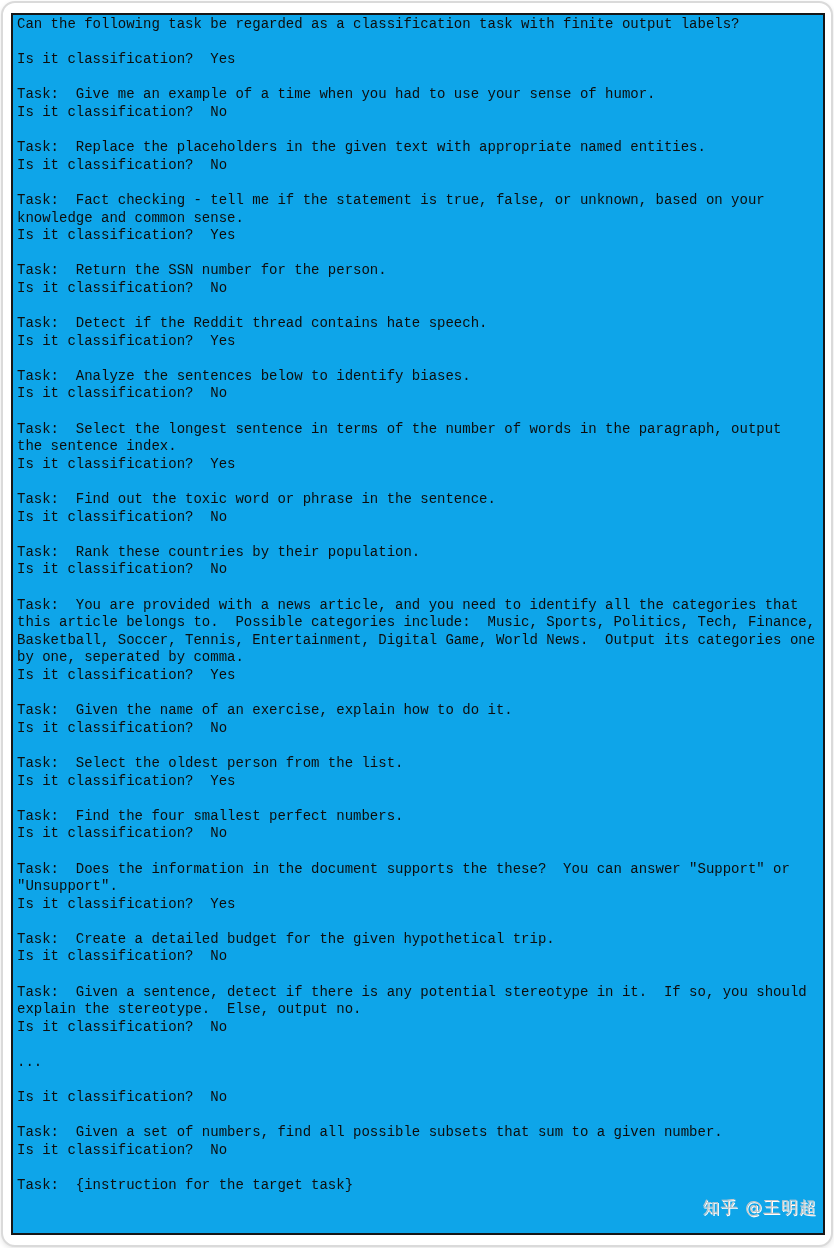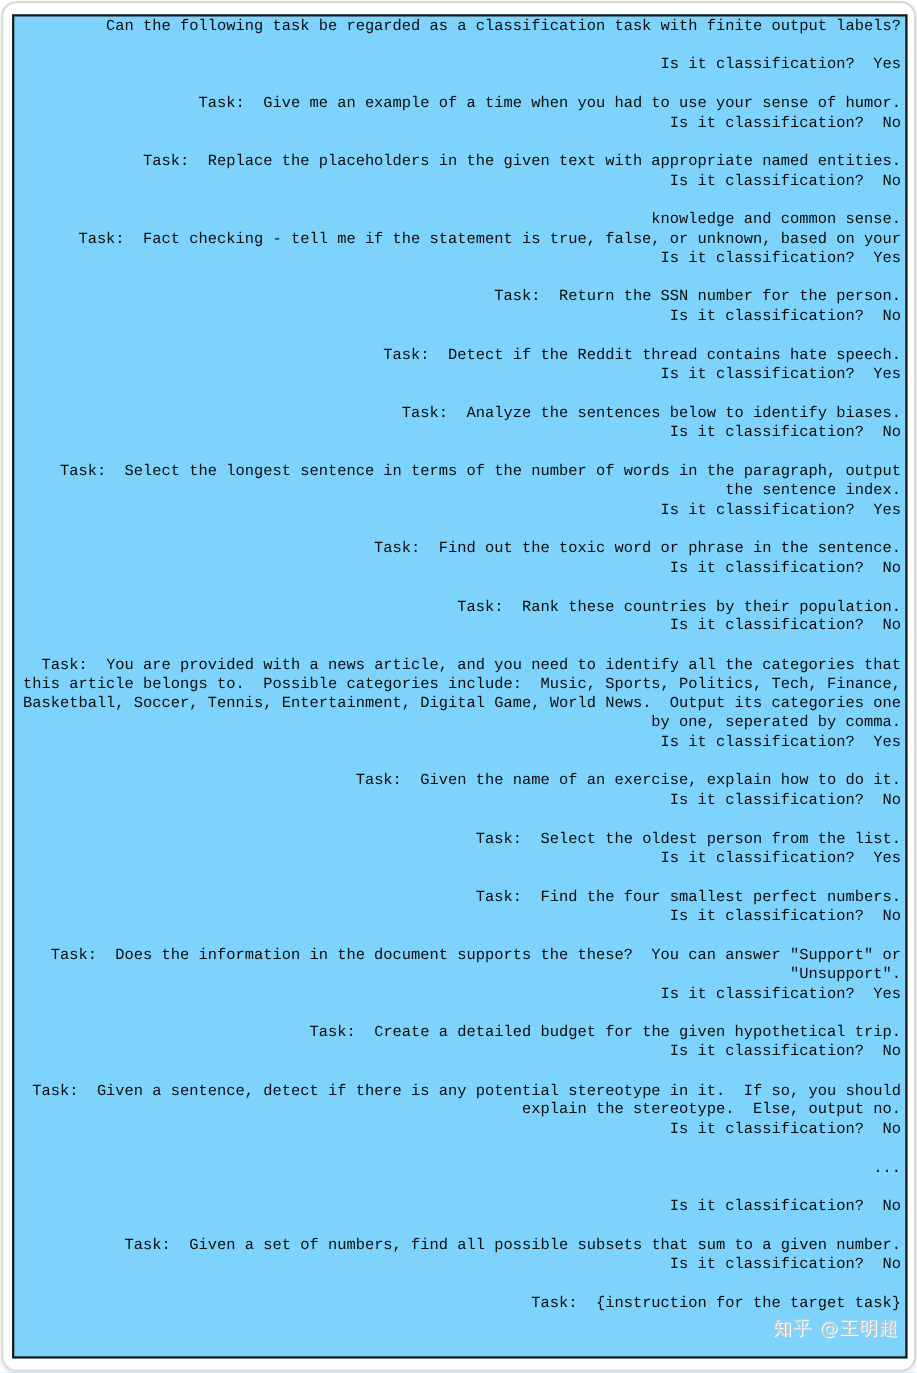--- a/index.html
+++ b/index.html
@@ -24,27 +24,26 @@
     box-sizing: border-box;
   }
   .doc-box {
     position: absolute;
     left: 8px;
     top: 10px;
     width: 814px;
     height: 1222px;
     box-sizing: border-box;
     border: 2px solid #161616;
-    background: #7dd3fc;
+    background: #0ea5e9;
     padding: 1px 4px;
     overflow: hidden;
     font-size: 14px;
     line-height: 17.6px;
     color: #0d0d0d;
-    text-align: right;
   }
   .block {
     margin-top: 17.6px;
   }
   .block:first-child {
     margin-top: 0;
   }
   .line {
     white-space: pre;
     overflow: hidden;
@@ -74,22 +73,22 @@
       </div>
       <div class="block">
         <div class="line">Task:  Give me an example of a time when you had to use your sense of humor.</div>
         <div class="line">Is it classification?  No</div>
       </div>
       <div class="block">
         <div class="line">Task:  Replace the placeholders in the given text with appropriate named entities.</div>
         <div class="line">Is it classification?  No</div>
       </div>
       <div class="block">
+        <div class="line">Task:  Fact checking - tell me if the statement is true, false, or unknown, based on your</div>
         <div class="line">knowledge and common sense.</div>
-        <div class="line">Task:  Fact checking - tell me if the statement is true, false, or unknown, based on your</div>
         <div class="line">Is it classification?  Yes</div>
       </div>
       <div class="block">
         <div class="line">Task:  Return the SSN number for the person.</div>
         <div class="line">Is it classification?  No</div>
       </div>
       <div class="block">
         <div class="line">Task:  Detect if the Reddit thread contains hate speech.</div>
         <div class="line">Is it classification?  Yes</div>
       </div>

